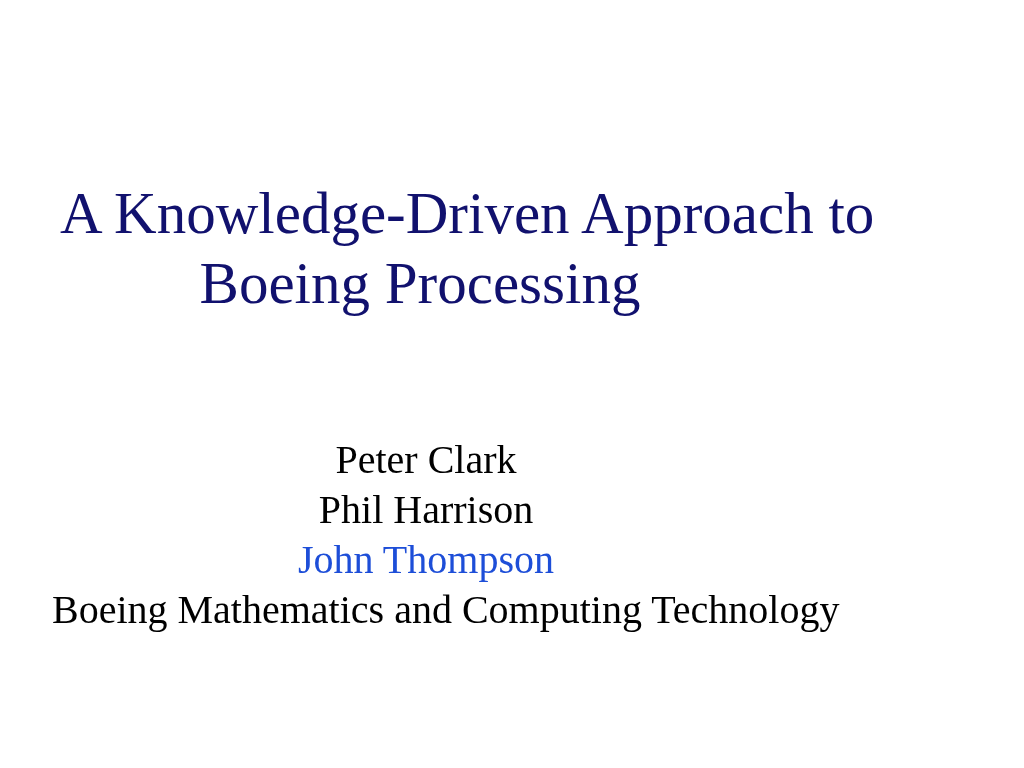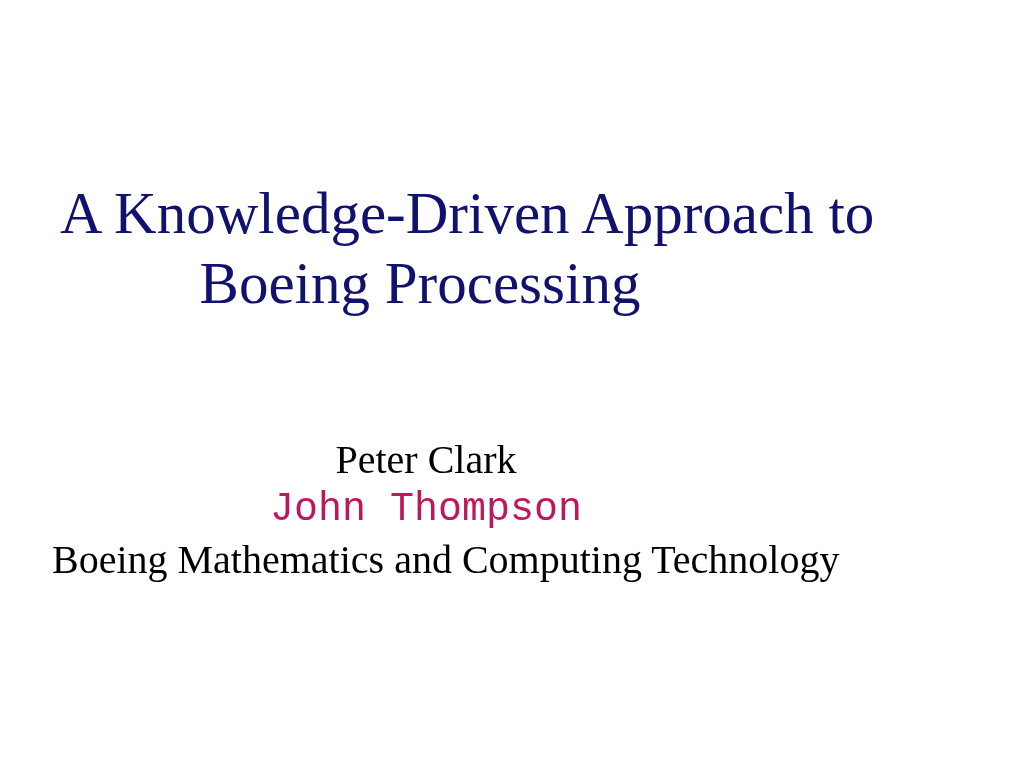--- a/index.html
+++ b/index.html
@@ -69,17 +69,18 @@
 
 <div class="slide" style="background: rgb(255, 255, 255);">
 
   <div class="title-block">
     <span class="title-line" style="color: rgb(17, 17, 110);">A Knowledge-Driven Approach to</span>
     <span class="title-line" style="color: rgb(17, 17, 110);">Boeing Processing</span>
   </div>
 
   <div class="byline-block">
     <span class="byline-line" style="color: rgb(0, 0, 0);">Peter Clark</span>
-    <span class="byline-line" style="color: #be185d; font-family: Liberation Mono, monospace;">John Thompson</span>
+    <span class="byline-line" style="color: rgb(0, 0, 0);">Phil Harrison</span>
+    <span class="byline-line" style="color: #1d4ed8;">John Thompson</span>
     <span class="byline-line" style="color: #000000;">Boeing Mathematics and Computing Technology</span>
   </div>
 
 </div>
 
 </body></html>

